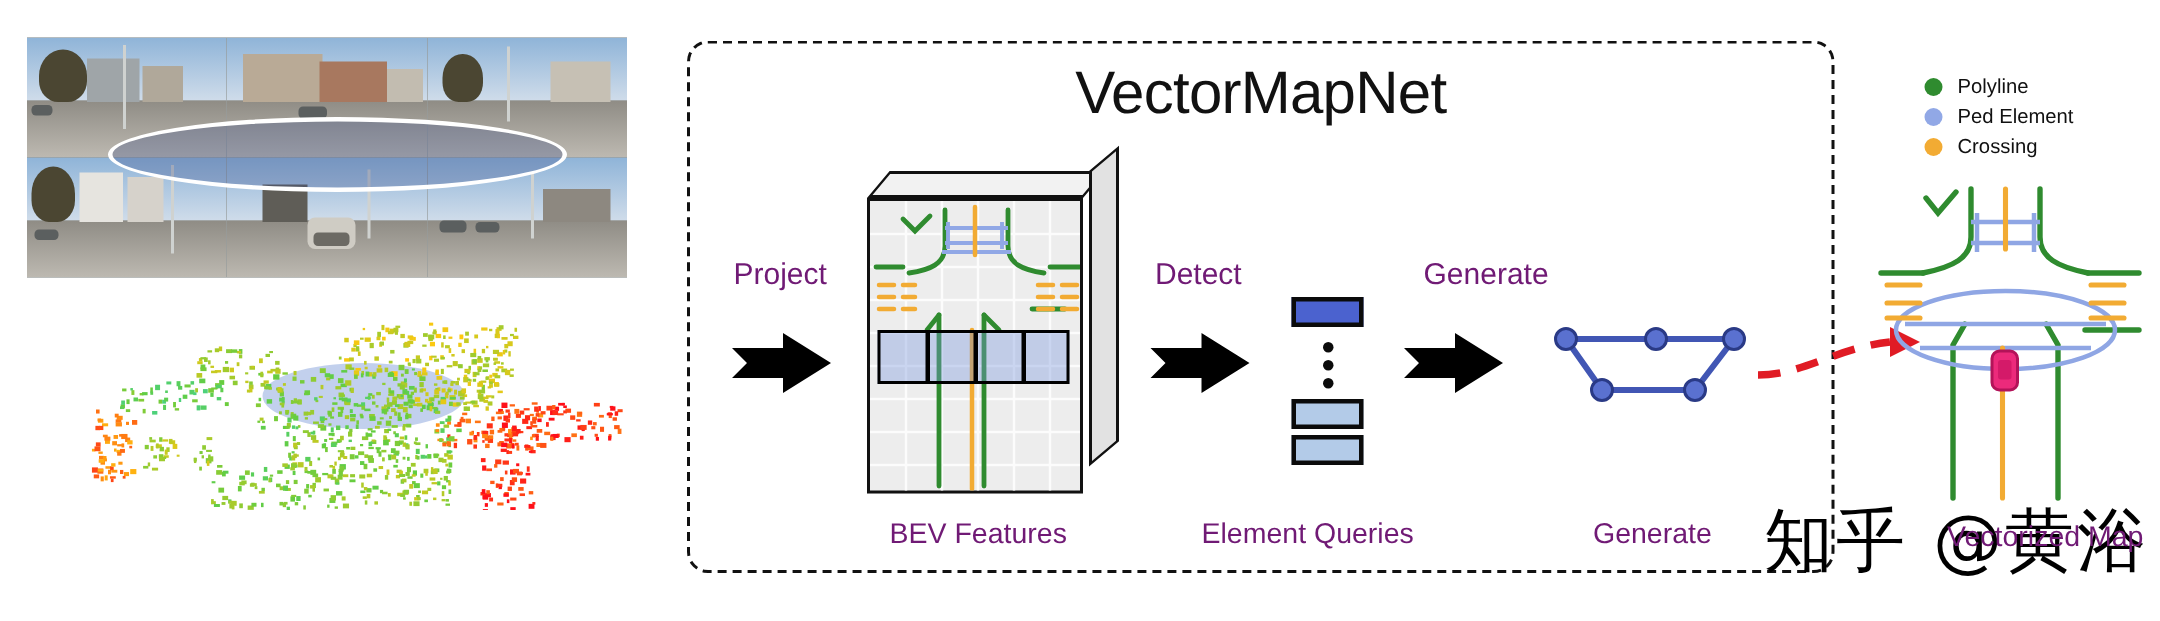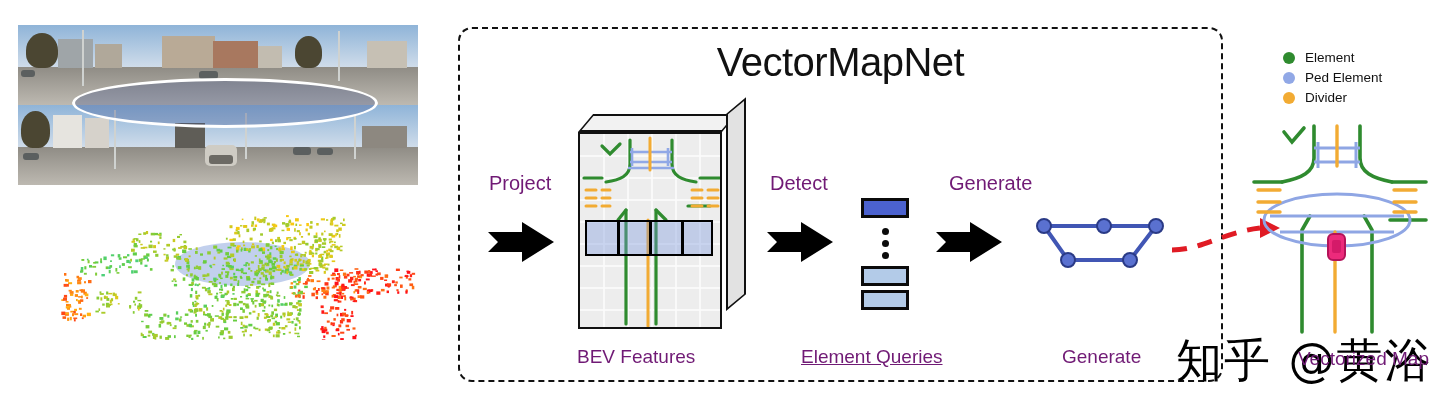--- a/index.html
+++ b/index.html
@@ -78,22 +78,22 @@
   .leg-dot{width:12px;height:12px;border-radius:50%;margin-right:10px;flex:0 0 auto;}
   .leg-txt{font-size:13.5px;color:#111;line-height:1;}
 
   
   #watermark{position:absolute;left:1176px;top:330px;font-size:46px;
        color:#000000;font-family:"DejaVu Sans",sans-serif;letter-spacing:2px;
        white-space:nowrap;z-index:4;}
 
   
   #cap-sensor{left:96px;top:350px;font-size:25px;}
-  #cap-bev{left:577px;top:346px;font-size:19px;}
-  #cap-queries{left:801px;top:346px;font-size:19px;text-decoration:underline;}
+  #cap-bev{left:593px;top:346px;font-size:19px;}
+  #cap-queries{left:801px;top:346px;font-size:19px;}
   #cap-poly{left:1062px;top:346px;font-size:19px;}
   #cap-vecmap{left:1250px;top:348px;font-size:19px;z-index:6;margin-left:48px;}
   #lb-project{left:489px;top:172px;font-size:20px;}
   #lb-detect{left:770px;top:172px;font-size:20px;}
   #lb-generate{left:937px;top:172px;font-size:20px;margin-left:12px;}
 </style>
 </head>
 <body>
 
 <div id="figure">
@@ -1394,29 +1394,29 @@
   <div class="lbl" id="cap-poly">Generate</div>
 
   <svg class="abs" style="left:1168px;top:206px;" width="122" height="56">
     <path d="M4,44 C34,44 56,26 92,22" stroke="#e01b24" stroke-width="5" fill="none" stroke-dasharray="15,11" stroke-linecap="butt"></path>
     <path d="M92,12 L112,22 L92,32 Z" fill="#e01b24"></path>
   </svg>
 
   <div id="legend">
     <div class="leg-row">
       <span class="leg-dot" style="background:#2f8b2f;"></span>
-      <span class="leg-txt">Element</span>
+      <span class="leg-txt">Polyline</span>
     </div>
     <div class="leg-row">
       <span class="leg-dot" style="background:#91a8e6;"></span>
       <span class="leg-txt">Ped Element</span>
     </div>
     <div class="leg-row">
       <span class="leg-dot" style="background:#f2ab33;"></span>
-      <span class="leg-txt">Divider</span>
+      <span class="leg-txt">Crossing</span>
     </div>
   </div>
 
   <div id="vecmap">
     <svg width="195" height="225">
 
       <g stroke="#2f8b2f" stroke-width="3.6" fill="none" stroke-linecap="round">
         <path d="M44,12 L52,22 L64,8"></path>
         <path d="M74,6 L74,38 C74,52 62,58 42,62"></path>
         <path d="M120,6 L120,38 C120,52 132,58 152,62"></path>

